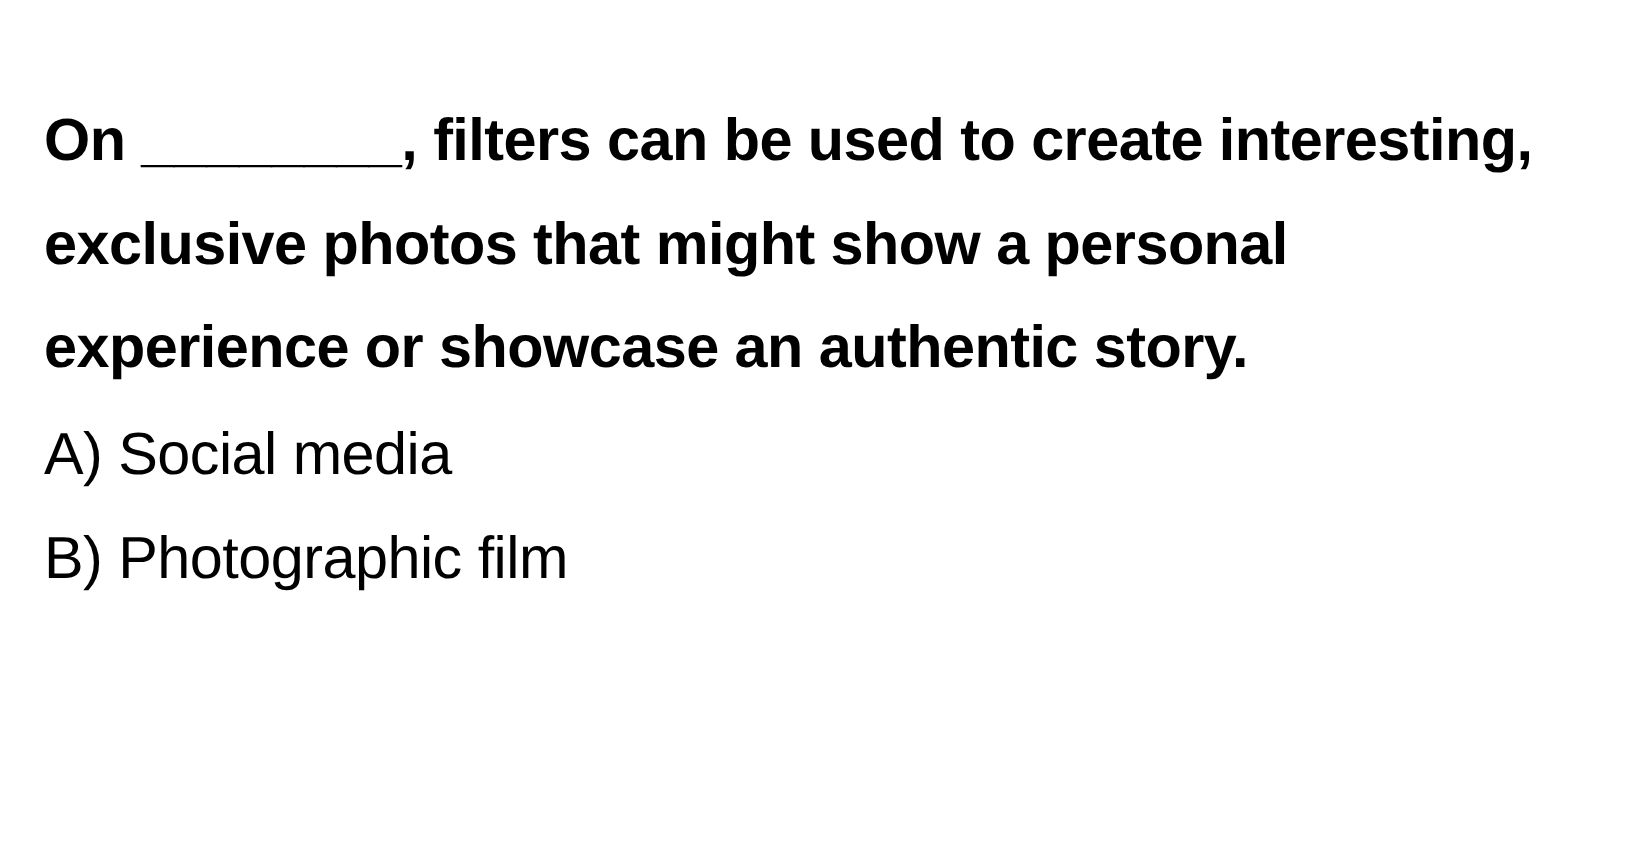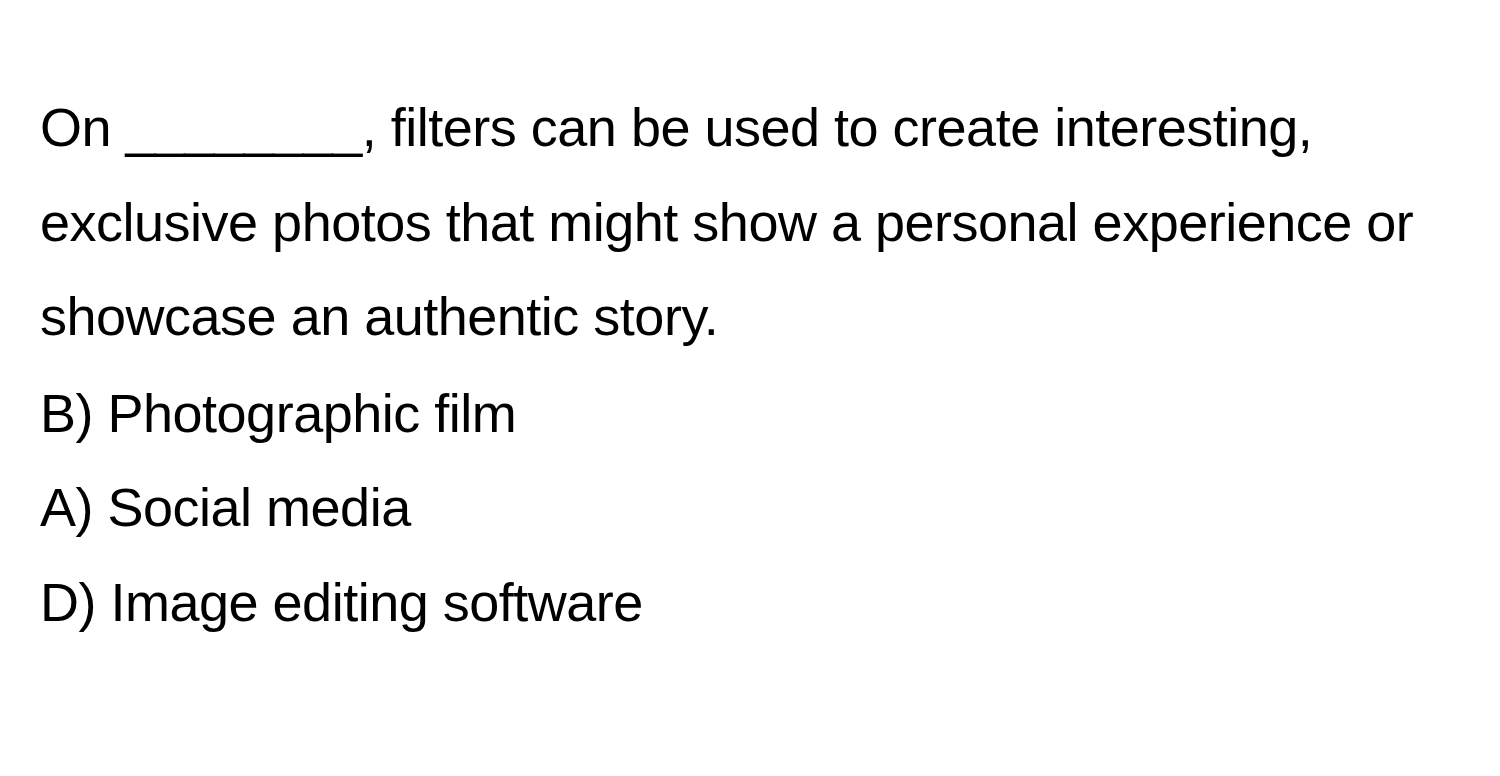--- a/index.html
+++ b/index.html
@@ -14,36 +14,35 @@
       font-family: -apple-system, BlinkMacSystemFont, "Segoe UI", Helvetica, Arial, sans-serif;
       color: #000000;
     }
     .container {
       padding: 80px 40px 40px 40px;
     }
     .question-text {
       font-size: 54px;
       line-height: 1.75;
       letter-spacing: -0.5px;
-      font-weight: 400;
+      font-weight: 700;
       margin-bottom: 2px;
     }
     .options {
       font-size: 54px;
       line-height: 1.75;
       letter-spacing: -0.5px;
       font-weight: 400;
     }
     .option {
       display: block;
     }
   </style>
 </head>
 <body>
 
 <div class="container">
   <div class="question-text">On ________, filters can be used to create interesting, exclusive photos that might show a personal experience or showcase an authentic story.</div>
   <div class="options">
+    <span class="option">A) Social media</span>
     <span class="option">B) Photographic film</span>
-    <span class="option">A) Social media</span>
-    <span class="option">D) Image editing software</span>
   </div>
 </div>
 
 </body></html>

